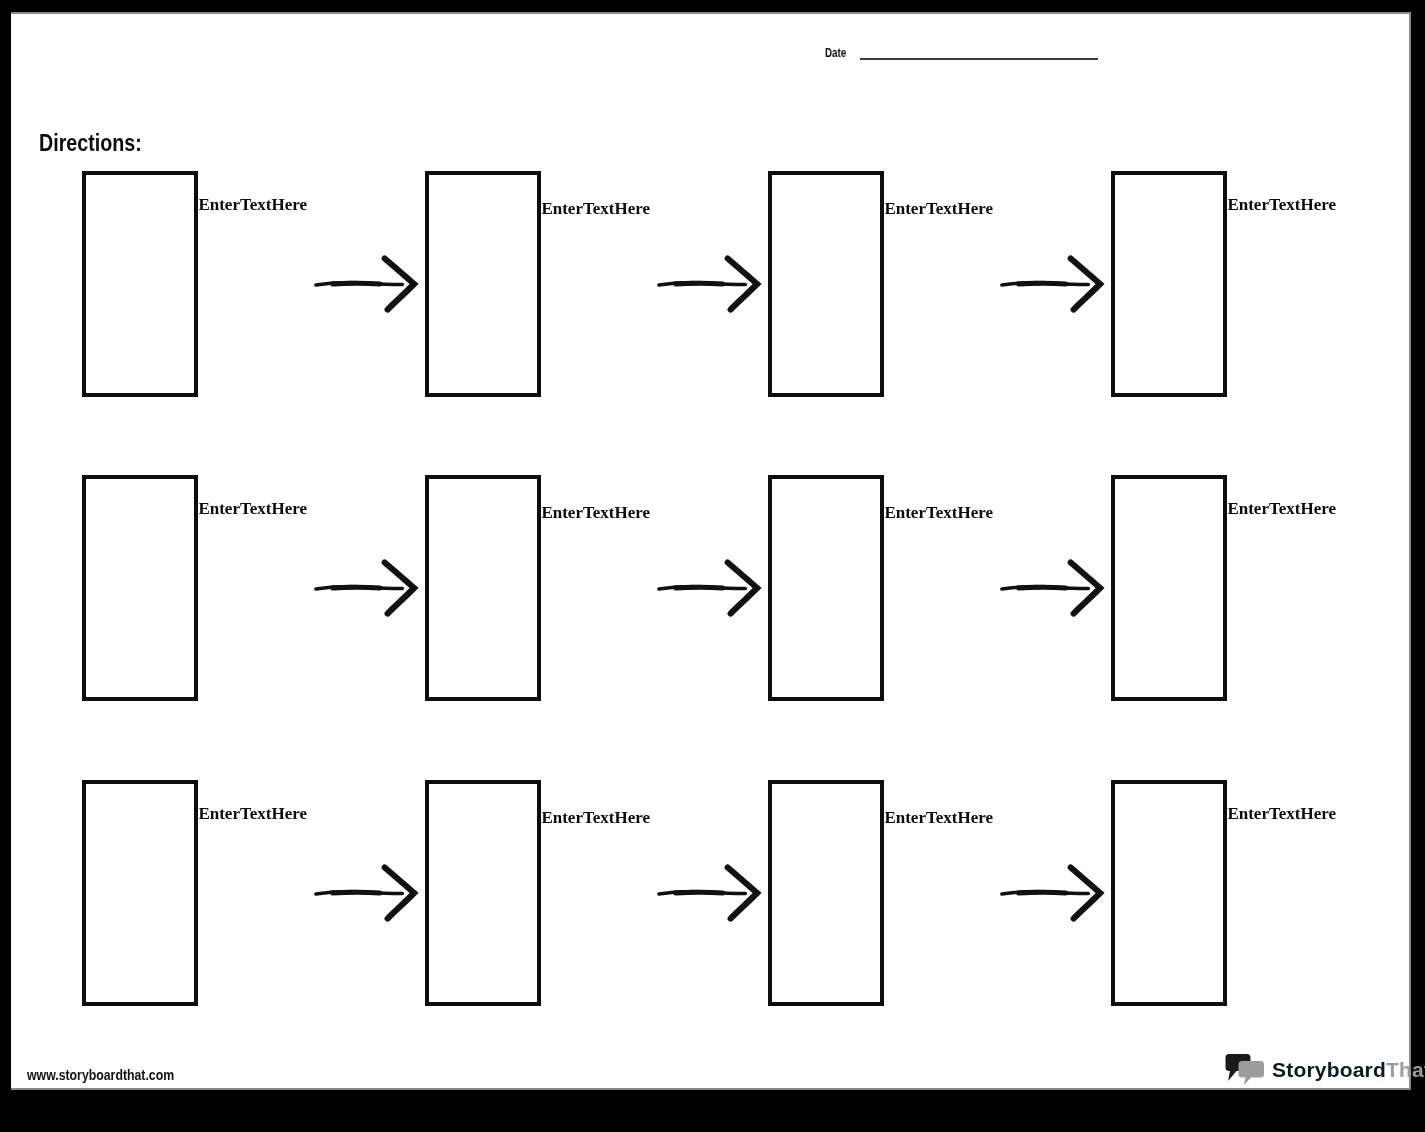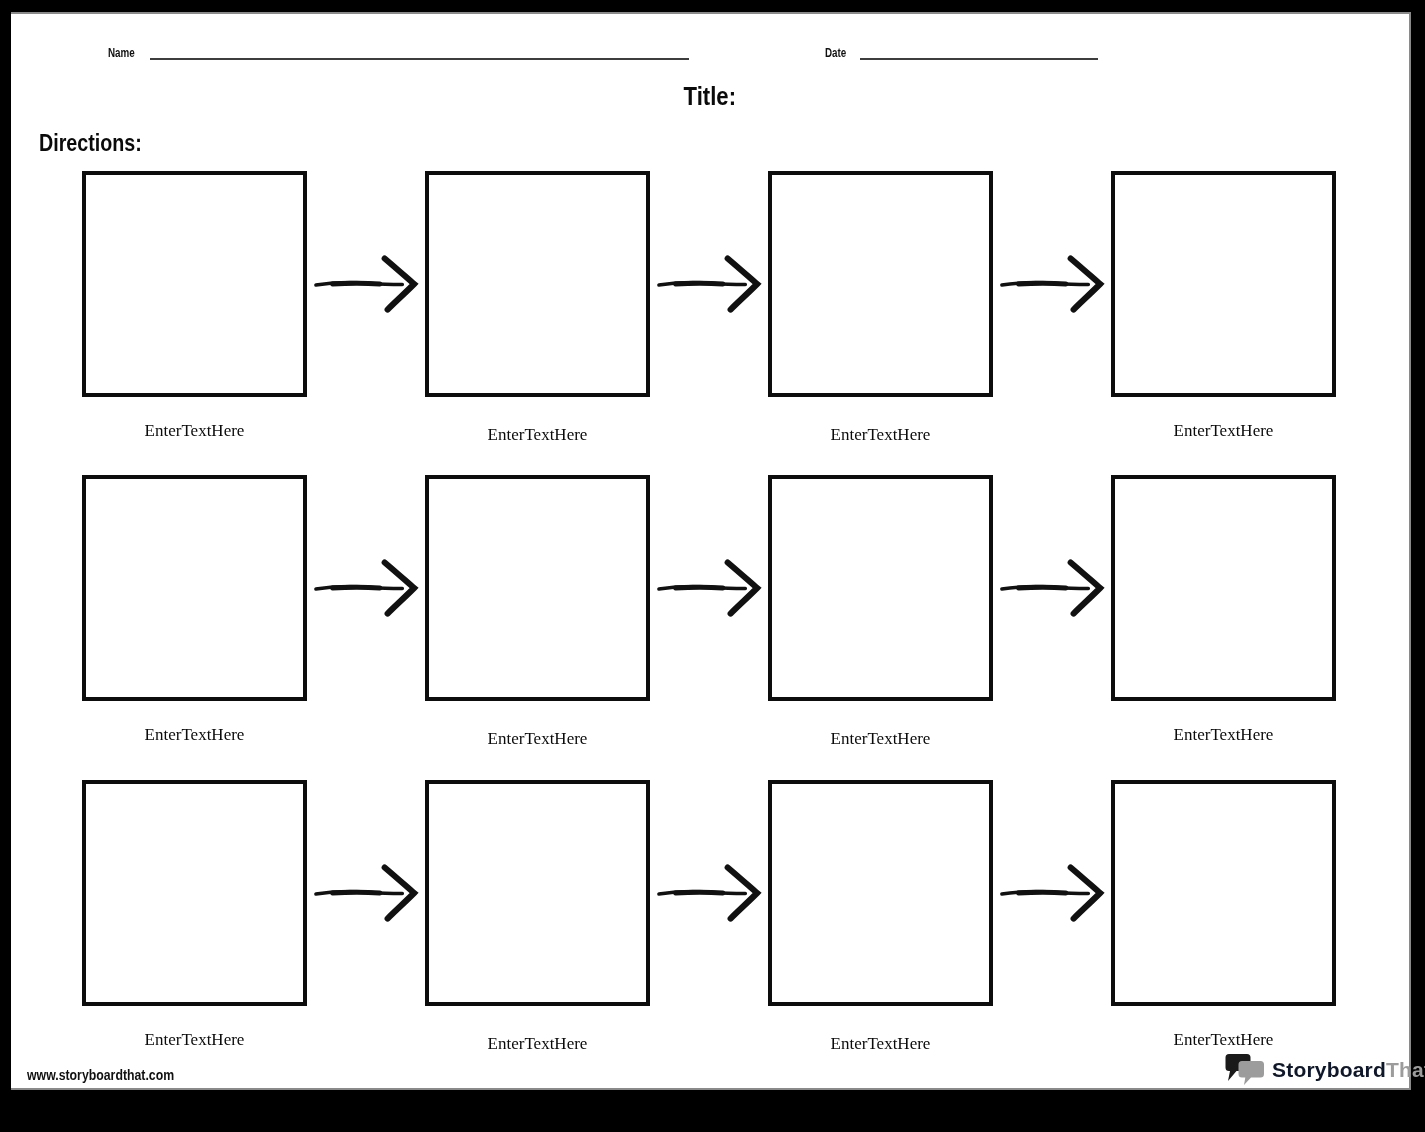--- a/index.html
+++ b/index.html
@@ -39,21 +39,21 @@
   .directions {
     position:absolute; left:28px; top:115px;
     font-size:24px; font-weight:bold; color:#0b0b0b;
   }
 
   .row { position:absolute; left:71px; display:flex; }
   .row-1 { top:157px; }
   .row-2 { top:461px; }
   .row-3 { top:766px; }
 
-  .cell { width:225px; display:flex; flex-direction:column; }
+  .cell { width:225px; display:flex; flex-direction:row;font-weight:bold; }
   .sq {
     width:225px; height:226px;
     box-sizing:border-box;
     border:4px solid #0d0d0d;
     background:#fff;
   }
   .cell-label {
     text-align:center;
     font-family:"Liberation Serif", serif;
     font-size:17px; color:#0b0b0b;
@@ -76,33 +76,26 @@
   }
   .logo-text { font-size:21px; font-weight:bold; letter-spacing:0.2px; }
   .logo-dark { color:#0f172a; }
   .logo-gray { color:#9c9c9c; }
 </style>
 </head>
 <body>
 
 <div class="page">
 
-  <div class="field field-name">
-    <span class="field-label"><span class="cond">Name</span></span>
-    <span class="fill-line name-line"></span>
-  </div>
 
   <div class="field field-date">
     <span class="field-label"><span class="cond">Date</span></span>
     <span class="fill-line date-line"></span>
   </div>
 
-  <div class="title">
-    <span class="cond-c">Title:</span>
-  </div>
 
   <div class="directions">
     <span class="cond">Directions:</span>
   </div>
 
   <div class="row row-1">
     <div class="cell outer">
       <div class="sq"></div>
       <div class="cell-label">EnterTextHere</div>
     </div>

